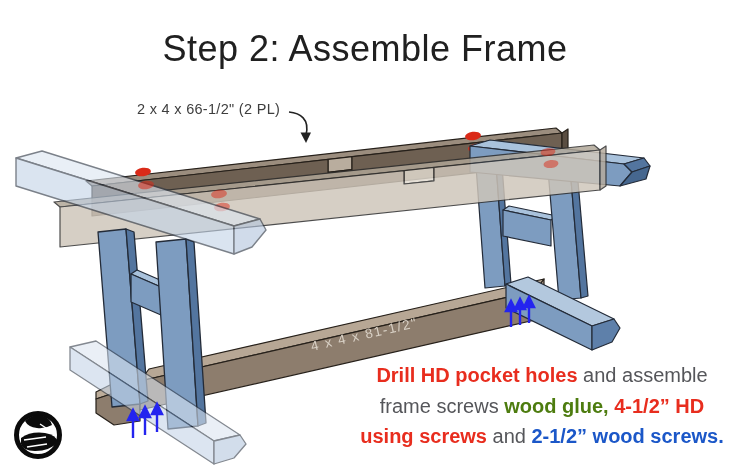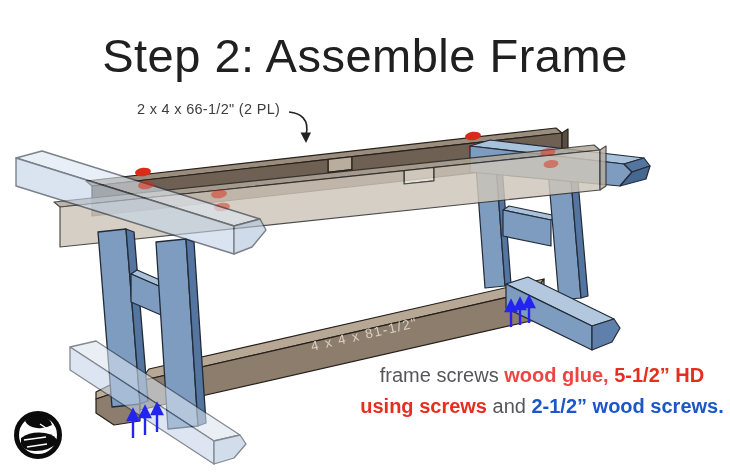--- a/index.html
+++ b/index.html
@@ -1,26 +1,26 @@
 <!DOCTYPE html>
 <html><head>
 <meta charset="utf-8">
 <style>
   html,body{margin:0;padding:0;background:#ffffff;}
   #page{position:relative;width:730px;height:472px;background:#ffffff;overflow:hidden;
         font-family:"Liberation Sans",sans-serif;}
   #scene{position:absolute;left:0;top:0;width:730px;height:472px;}
   .title{position:absolute;left:0;right:0;top:28px;text-align:center;
-         font-size:47px;font-weight:300;color:#202020;letter-spacing:0.5px;}
+         font-size:36px;font-weight:300;color:#202020;letter-spacing:0.5px;}
   .rail-label{position:absolute;left:137px;top:101px;font-size:14.5px;color:#3e3e3e;letter-spacing:0.3px;}
   .instructions{position:absolute;left:360px;top:360px;width:364px;text-align:center;
                 font-size:20px;line-height:30.5px;color:#55565a;}
   .seg-red{color:#e82d1e;font-weight:700;}
   .seg-blue{color:#1b57c8;font-weight:700;}
-  .seg-black{color:#ef4444;font-weight:700;}
+  .seg-black{color:#4d7c0f;font-weight:700;}
   .seg-gray{color:#55565a;font-weight:400;}
   svg text.beam-label{font-family:"Liberation Sans",sans-serif;font-size:13.5px;
         letter-spacing:1.5px;fill:#d9d1c6;}
 </style>
 </head>
 <body>
 
 <div id="page">
 
   <svg id="scene" viewBox="0 0 730 472" xmlns="http://www.w3.org/2000/svg">
@@ -135,17 +135,18 @@
       <path d="M24,440 l22,-3 M27,447 l20,-3" stroke="#ffffff" stroke-width="1.6" fill="none"></path>
       <path d="M40,424 l9,6" stroke="#ffffff" stroke-width="1.4"></path>
     </g>
   </svg>
 
   <div class="title">Step 2: Assemble Frame</div>
 
   <div class="rail-label">2 x 4 x 66-1/2" (2 PL)</div>
 
   <div class="instructions">
-    <div><span class="seg-gray">frame screws </span><span class="seg-black">wood glue,</span><span class="seg-red"> 5-1/2” HD</span></div>
+    <div><span class="seg-red">Drill HD pocket holes</span><span class="seg-gray"> and assemble</span></div>
+    <div><span class="seg-gray">frame screws </span><span class="seg-black">wood glue,</span><span class="seg-red"> 4-1/2” HD</span></div>
     <div><span class="seg-red">using screws</span><span class="seg-gray"> and </span><span class="seg-blue">2-1/2” wood screws.</span></div>
   </div>
 
 </div>
 
 </body></html>

